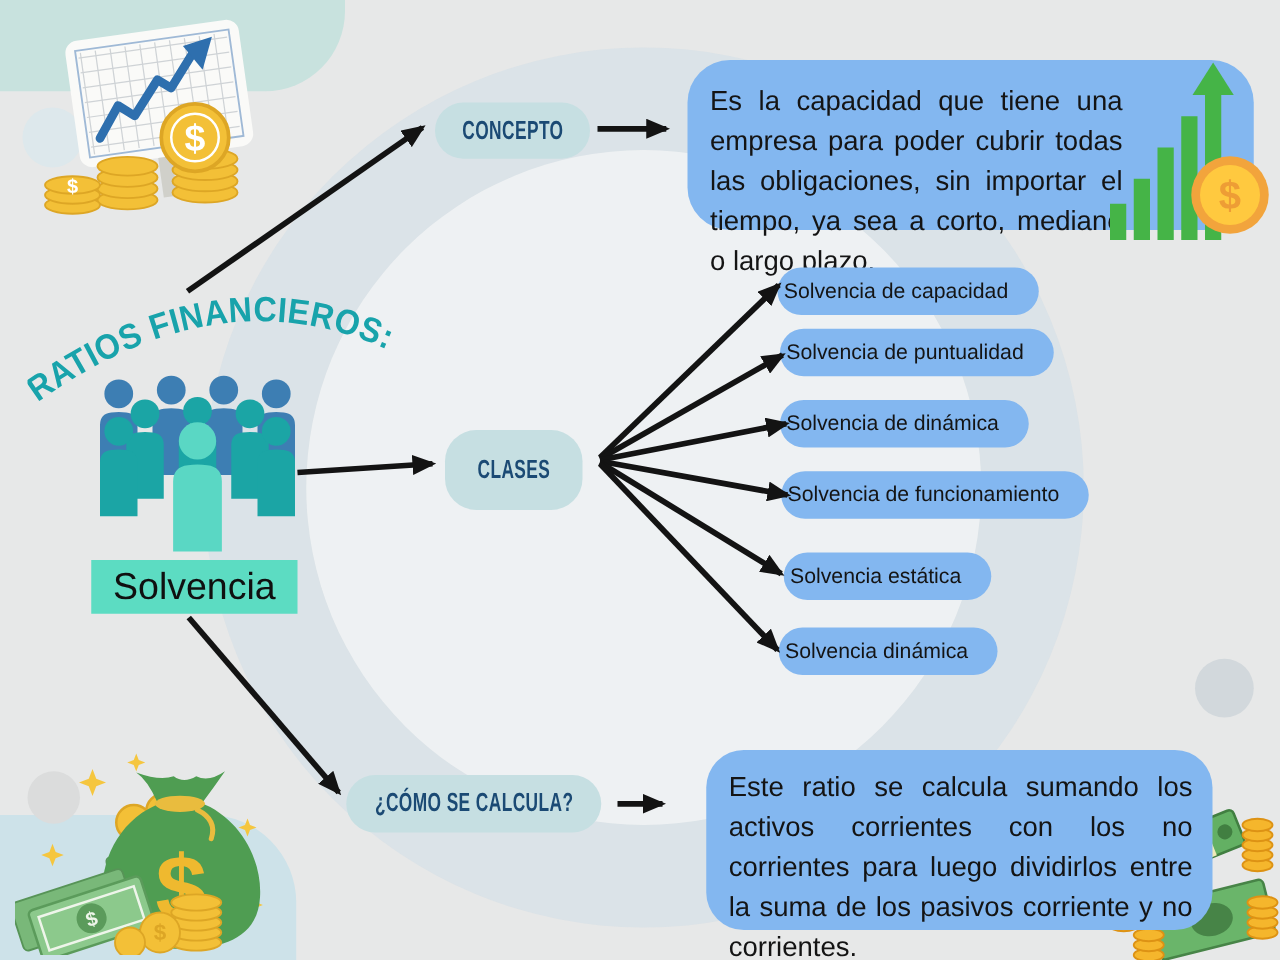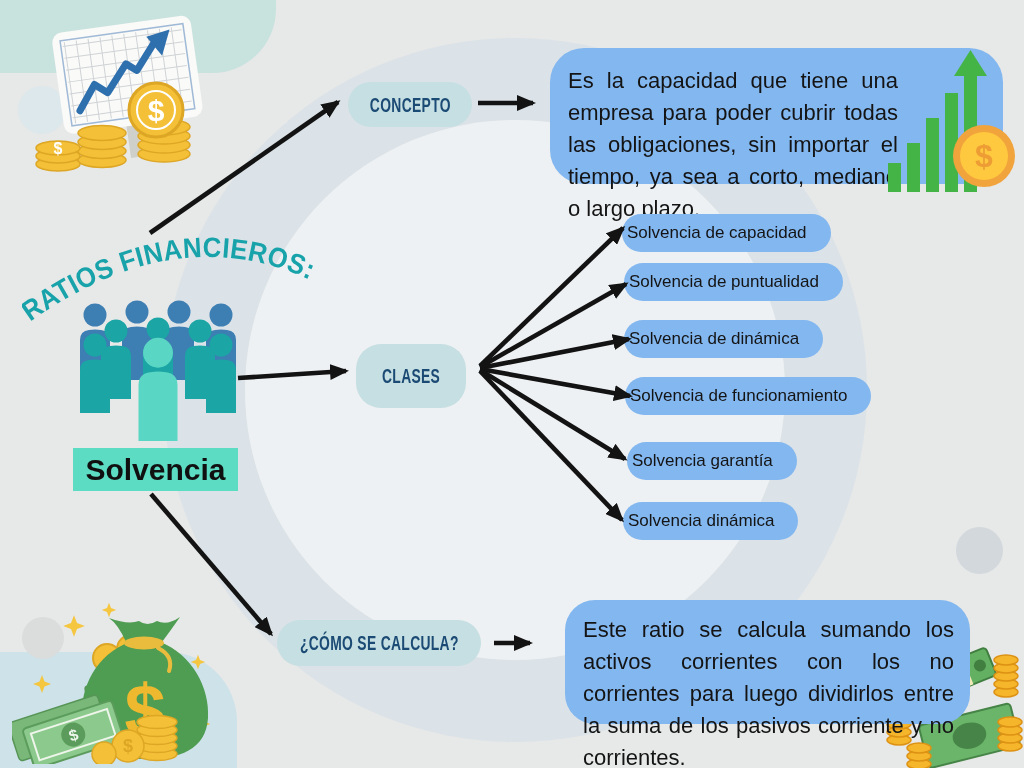--- a/index.html
+++ b/index.html
@@ -21,36 +21,36 @@
   .wm2{left:245px;top:120px;width:540px;height:540px;border-radius:50%;background:rgba(240,242,243,.92);z-index:0}
   .dot{border-radius:50%;z-index:1}
   .dot-a{left:18px;top:86px;width:48px;height:48px;background:#dde8ec}
   .dot-b{left:22px;top:617px;width:42px;height:42px;background:#dbdcdc}
   .dot-c{left:956px;top:527px;width:47px;height:47px;background:#d2d8dc}
   
   .curved-svg{left:22px;top:226px;z-index:5}
   .curved-svg text{font-family:"Liberation Sans",sans-serif;font-weight:bold;font-size:28px;fill:var(--curved);letter-spacing:.5px}
   
   .solvencia{left:73px;top:448px;width:165px;height:43px;background:var(--mint);z-index:6;
-    display:flex;align-items:center;justify-content:center;font-size:30px;font-weight:bold;color:#101010}
+    display:flex;align-items:center;justify-content:center;font-size:30px;font-weight:normal;color:#101010}
   
   .node{background:var(--node-pill);display:flex;align-items:center;justify-content:center;z-index:6}
   .node span{font-weight:bold;font-size:21px;color:var(--node-text);white-space:nowrap;
     transform:scaleX(.66);letter-spacing:.5px}
   .node-concepto{left:348px;top:82px;width:124px;height:45px;border-radius:23px}
   .node-clases{left:356px;top:344px;width:110px;height:64px;border-radius:25px}
   .node-calculo{left:277px;top:620px;width:204px;height:46px;border-radius:23px}
   
   .pill{position:absolute;height:38px;background:var(--blue-pill);border-radius:19px;
     display:flex;align-items:center;padding:0 24px 0 5px;font-size:17px;color:var(--ink);
     white-space:nowrap;z-index:6}
   
   .bluebox{background:var(--blue-pill);color:var(--ink);text-align:justify;z-index:5;line-height:1.45;font-size:22px}
   .box-concepto{left:550px;top:48px;width:453px;height:136px;border-radius:34px;padding:17px 105px 0 18px}
-  .box-calculo{left:565px;top:600px;width:405px;height:124px;border-radius:30px;padding:14px 16px 12px 18px}
+  .box-calculo{left:565px;top:600px;width:405px;height:144px;border-radius:30px;padding:14px 16px 12px 18px}
   
   .coin{left:953px;top:125px;width:62px;height:62px;border-radius:50%;background:var(--orange);z-index:7;
     display:flex;align-items:center;justify-content:center}
   .coin .in{width:48px;height:48px;border-radius:50%;background:var(--coin-inner);
     display:flex;align-items:center;justify-content:center;font-size:32px;font-weight:bold;color:#ee9d35}
   
   .arrows{left:0;top:0;z-index:8;pointer-events:none}
   .deco{z-index:4}
   svg{display:block}
 </style>
@@ -132,21 +132,21 @@
   <span>¿CÓMO SE CALCULA?</span>
 </div>
 
 <div class="abs bluebox box-concepto">Es la capacidad que tiene una empresa para poder cubrir todas las obligaciones, sin importar el tiempo, ya sea a corto, mediano o largo plazo.</div>
 <div class="abs bluebox box-calculo">Este ratio se calcula sumando los activos corrientes con los no corrientes para luego dividirlos entre la suma de los pasivos corriente y no corrientes.</div>
 
 <div class="pill" style="left:622px;top:214px">Solvencia de capacidad</div>
 <div class="pill" style="left:624px;top:263px">Solvencia de puntualidad</div>
 <div class="pill" style="left:624px;top:320px">Solvencia de dinámica</div>
 <div class="pill" style="left:625px;top:377px">Solvencia de funcionamiento</div>
-<div class="pill" style="left:627px;top:442px">Solvencia garantía</div>
+<div class="pill" style="left:627px;top:442px">Solvencia estática</div>
 <div class="pill" style="left:623px;top:502px">Solvencia dinámica</div>
 
 <svg class="abs" style="left:880px;top:40px;z-index:7" width="130" height="160" viewBox="0 0 130 160">
   <g fill="var(--green)">
     <rect x="8" y="123" width="13" height="29"></rect>
     <rect x="27" y="103" width="13" height="49"></rect>
     <rect x="46" y="78" width="13" height="74"></rect>
     <rect x="65" y="53" width="13" height="99"></rect>
     <rect x="84" y="35" width="13" height="117"></rect>
     <polygon points="74,36 90.5,10 107,36"></polygon>

